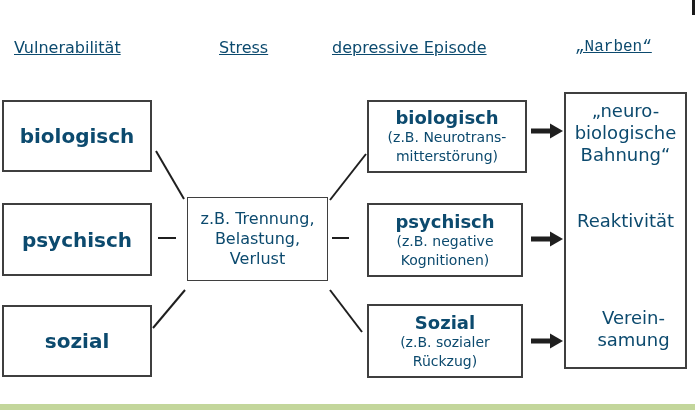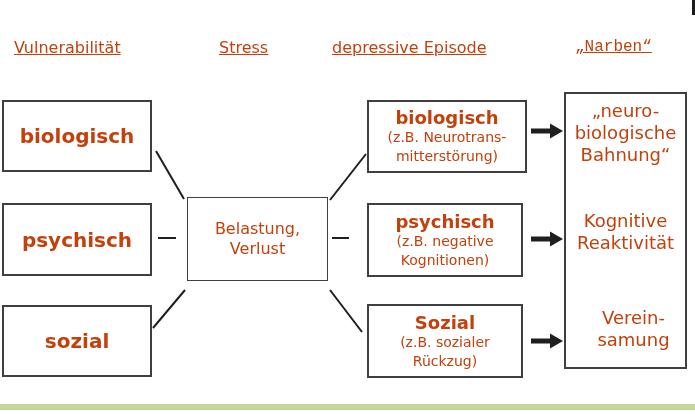--- a/index.html
+++ b/index.html
@@ -7,21 +7,21 @@
     padding: 0;
     background: #ffffff;
   }
   .canvas {
     position: relative;
     width: 695px;
     height: 414px;
     background: #ffffff;
     overflow: hidden;
     font-family: "DejaVu Sans", "Liberation Sans", sans-serif;
-    color: #c2410c;
+    color: #0c4a6e;
   }
   .hdr {
     position: absolute;
     top: 38px;
     font-size: 16px;
     line-height: 19px;
     text-decoration: underline;
     white-space: nowrap;
   }
   .hdr-vulnerabilitaet { left: 14px; }
@@ -133,20 +133,21 @@
     <span>biologisch</span>
   </div>
   <div class="box vbox vbox-2">
     <span>psychisch</span>
   </div>
   <div class="box vbox vbox-3">
     <span>sozial</span>
   </div>
 
   <div class="box stress-box">
+    <div>z.B. Trennung,</div>
     <div>Belastung,</div>
     <div>Verlust</div>
   </div>
 
   <div class="box ebox ebox-1">
     <div class="etitle">biologisch</div>
     <div class="esub">(z.B. Neurotrans-</div>
     <div class="esub">mitterstörung)</div>
   </div>
   <div class="box ebox ebox-2">
@@ -160,21 +161,20 @@
     <div class="esub">Rückzug)</div>
   </div>
 
   <div class="box narben-box">
     <div class="narben-item narben-item-1">
       <div>„neuro-</div>
       <div>biologische</div>
       <div>Bahnung“</div>
     </div>
     <div class="narben-item narben-item-2">
-      <div>Kognitive</div>
       <div>Reaktivität</div>
     </div>
     <div class="narben-item narben-item-3">
       <div>Verein-</div>
       <div>samung</div>
     </div>
   </div>
 
   <svg class="connectors" viewBox="0 0 695 414" xmlns="http://www.w3.org/2000/svg">
 

